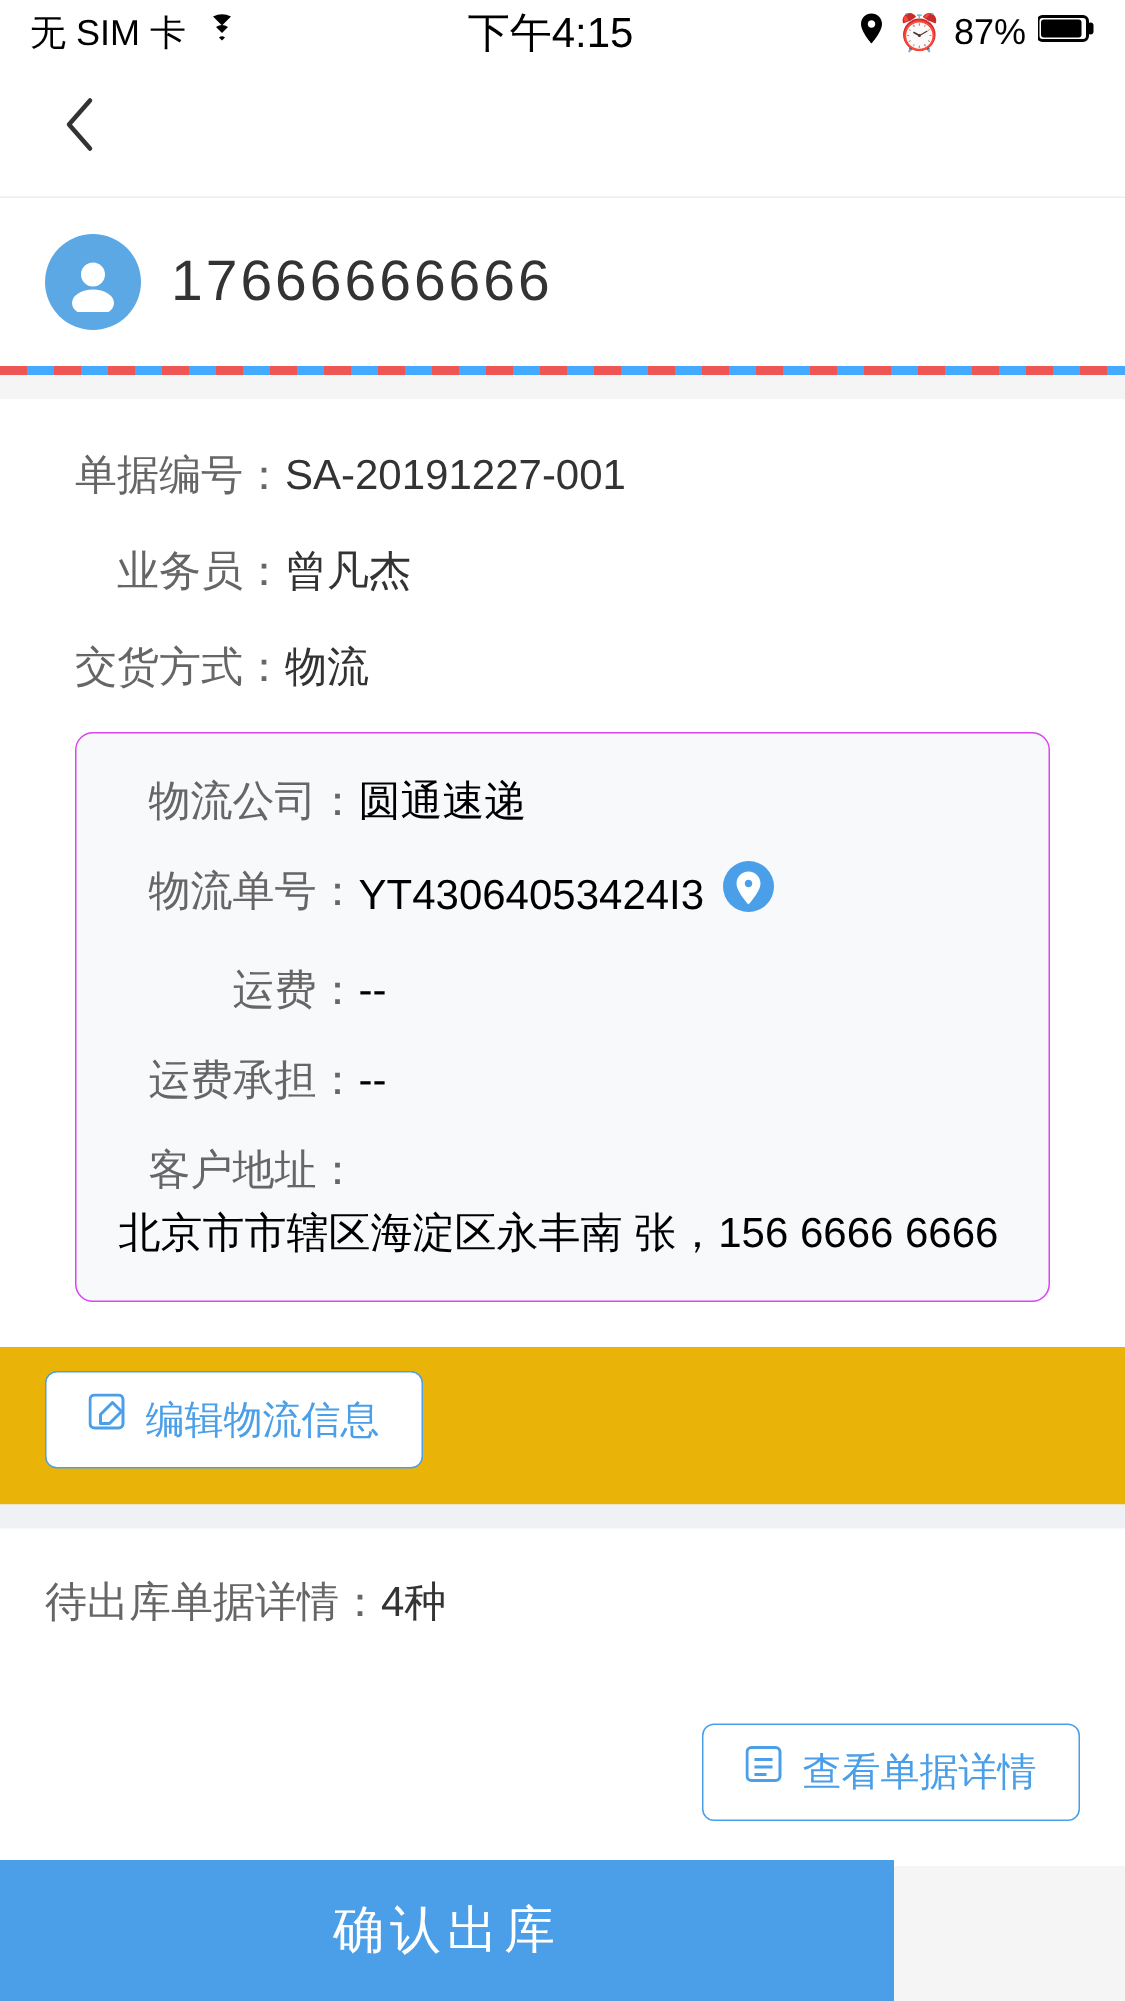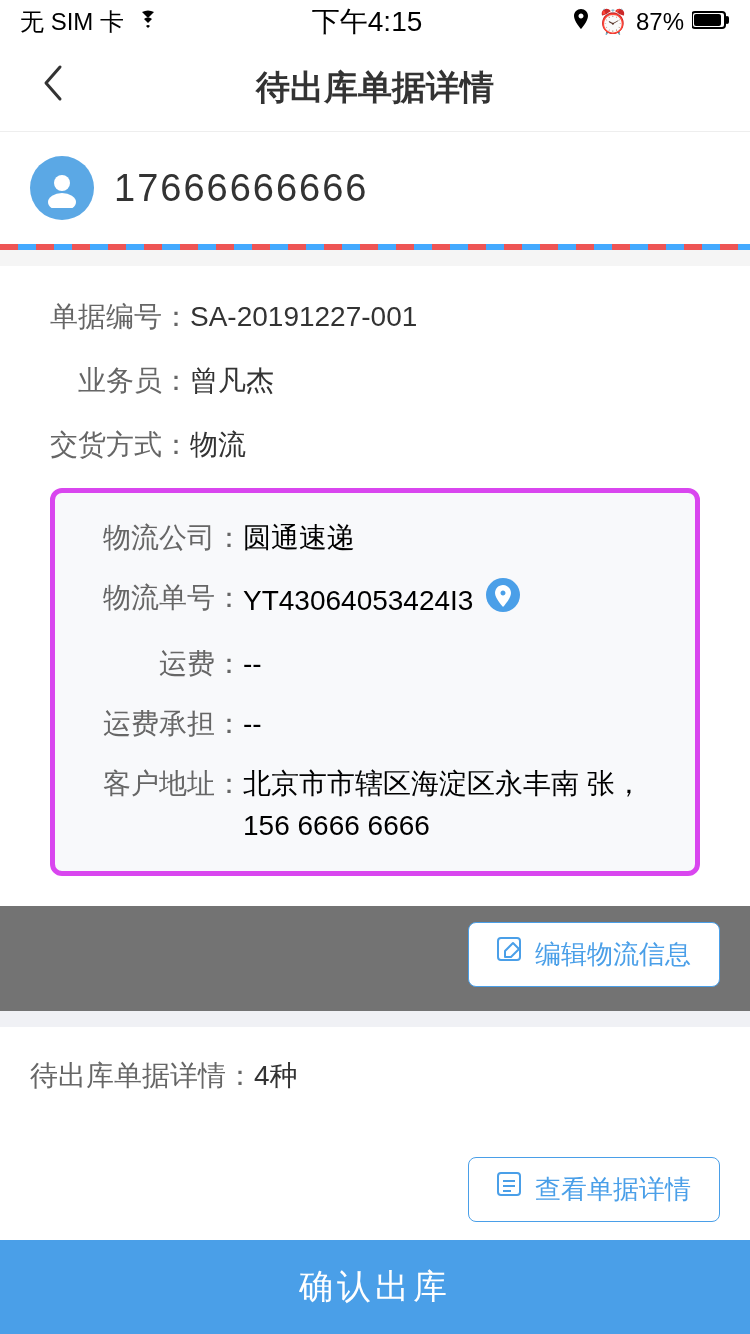--- a/index.html
+++ b/index.html
@@ -114,30 +114,30 @@
       color: #333;
       flex: 1;
     }
 
     
     .logistics-card {
       background: #f8f9fb;
       border-radius: 12px;
       margin: 20px 20px 10px;
       padding: 24px 28px;
-      border: 5px solid #d946ef;
+      border: 1px solid #d946ef;
     }
     .logistics-row {
       display: flex;
       align-items: flex-start;
       margin-bottom: 18px;
       font-size: 28px;
       line-height: 1.5;
     }
-    .logistics-row:last-child { margin-bottom: 0; }
+    .logistics-row:last-child { margin-bottom: 0; flex-direction: column; }
     .logistics-label {
       color: #666;
       min-width: 160px;
       text-align: right;
       flex-shrink: 0;
     }
     .logistics-value {
       color: #000000;
       flex: 1;
       display: flex;
@@ -149,23 +149,23 @@
     }
     .location-icon {
       width: 36px;
       height: 36px;
       flex-shrink: 0;
     }
 
     
     .edit-btn-row {
       display: flex;
-      justify-content: flex-end;
+      justify-content: flex-start;
       padding: 16px 30px 24px;
-      background: #737373;
+      background: #eab308;
     }
     .edit-btn {
       border: 1.5px solid #4a9fe8;
       border-radius: 8px;
       color: #4a9fe8;
       font-size: 26px;
       padding: 14px 28px;
       display: flex;
       align-items: center;
       gap: 10px;
@@ -224,21 +224,21 @@
       flex: 1;
       background: #f5f5f5;
       min-height: 200px;
     }
 
     
     .confirm-btn-container {
       position: fixed;
       bottom: 0;
       left: 0;
-      width: 750px;
+      width: 596px;
       background: #4a9fe8;
       padding: 24px 0;
       text-align: center;
       cursor: pointer;
       font-family: Liberation Serif, serif;
     }
     .confirm-btn-text {
       color: #fff;
       font-size: 34px;
       font-weight: 500;
@@ -286,21 +286,20 @@
       </span>
     </div>
   </div>
 
   <div class="nav-bar">
     <div class="back-btn">
       <svg width="24" height="40" viewBox="0 0 24 40">
         <polyline points="20,4 6,20 20,36" fill="none" stroke="#333" stroke-width="3" stroke-linecap="round" stroke-linejoin="round"></polyline>
       </svg>
     </div>
-    <div class="nav-title">待出库单据详情</div>
   </div>
 
   <div class="customer-header">
     <div class="avatar-circle">
       <svg viewBox="0 0 40 40" fill="none">
         <circle cx="20" cy="15" r="8" fill="#fff"></circle>
         <ellipse cx="20" cy="34" rx="14" ry="9" fill="#fff"></ellipse>
       </svg>
     </div>
     <div class="customer-phone">17666666666</div>

